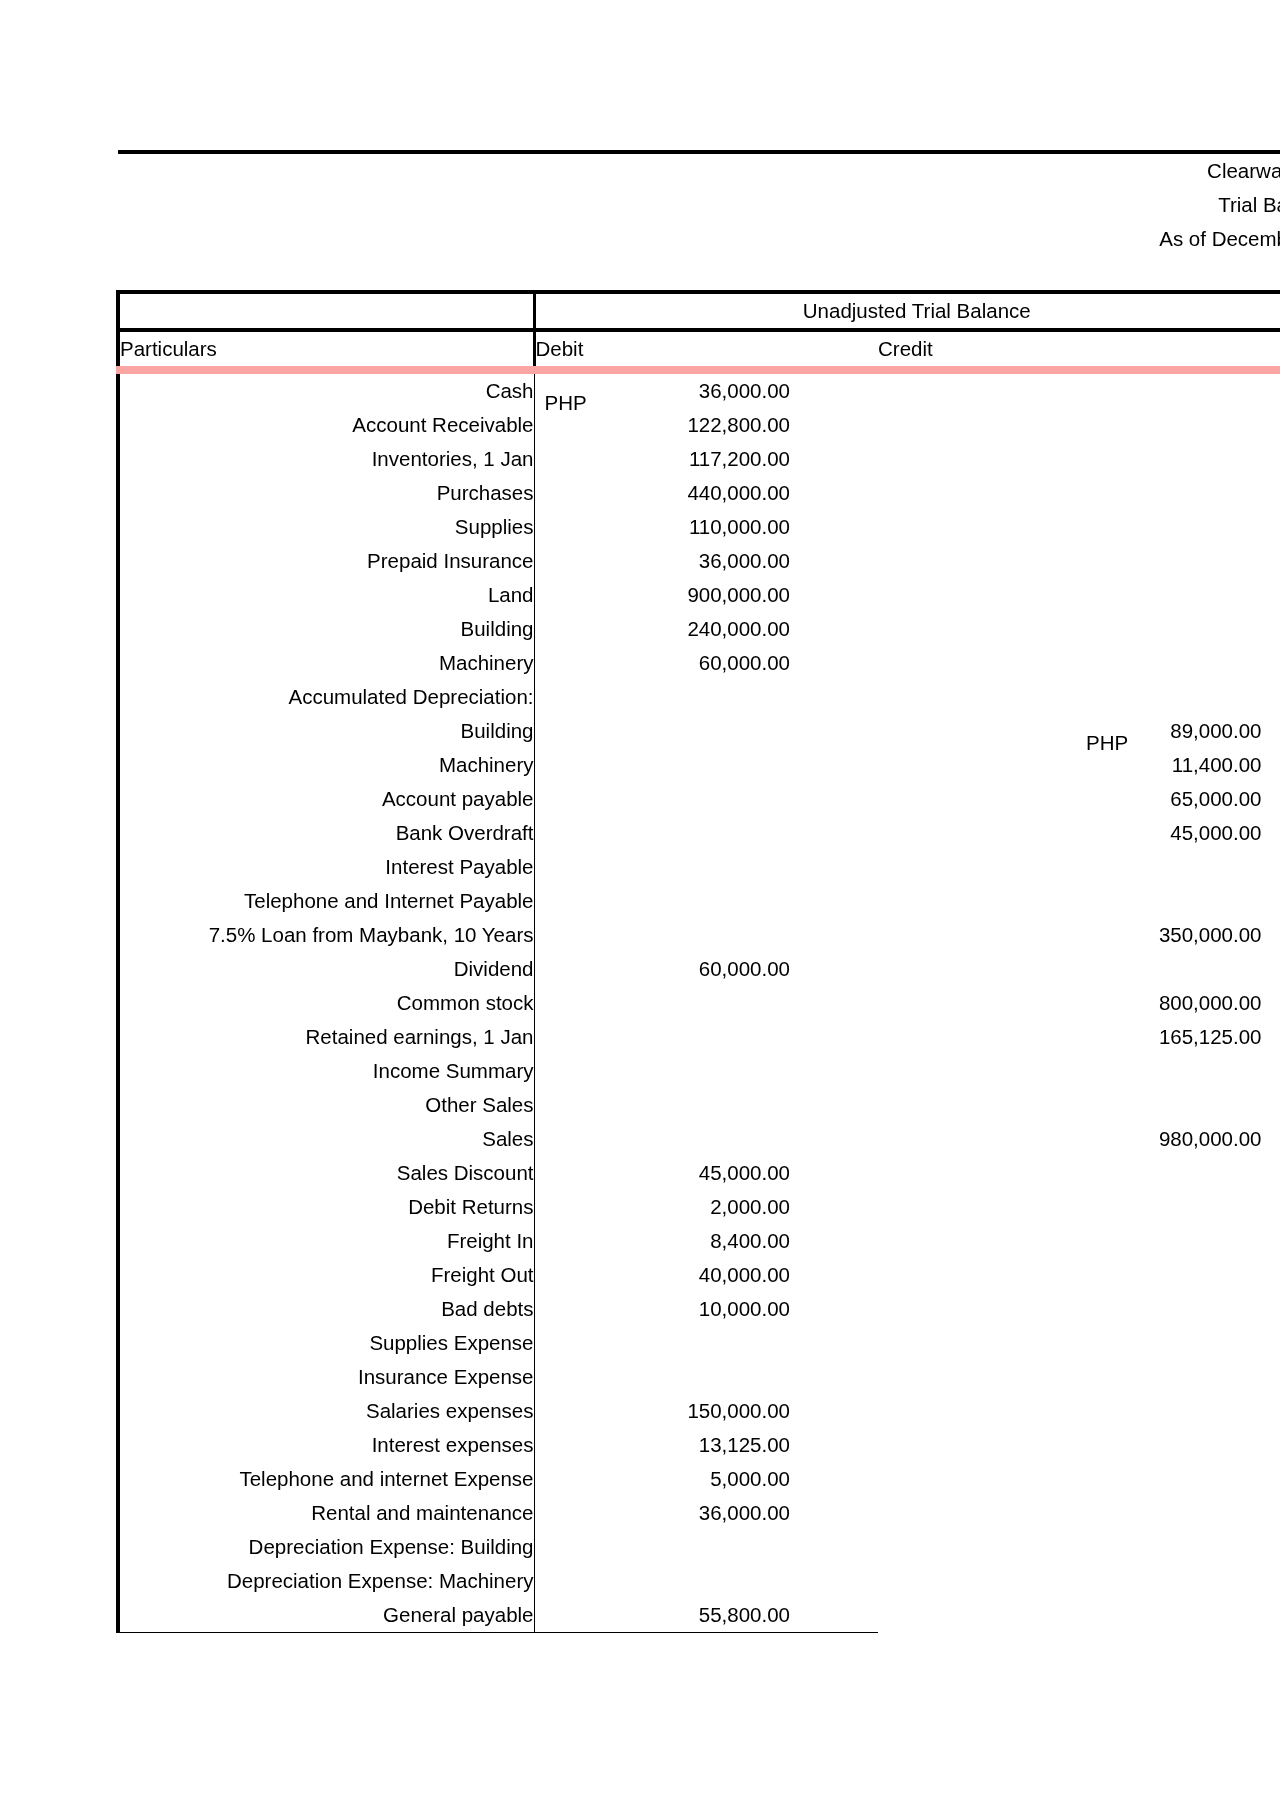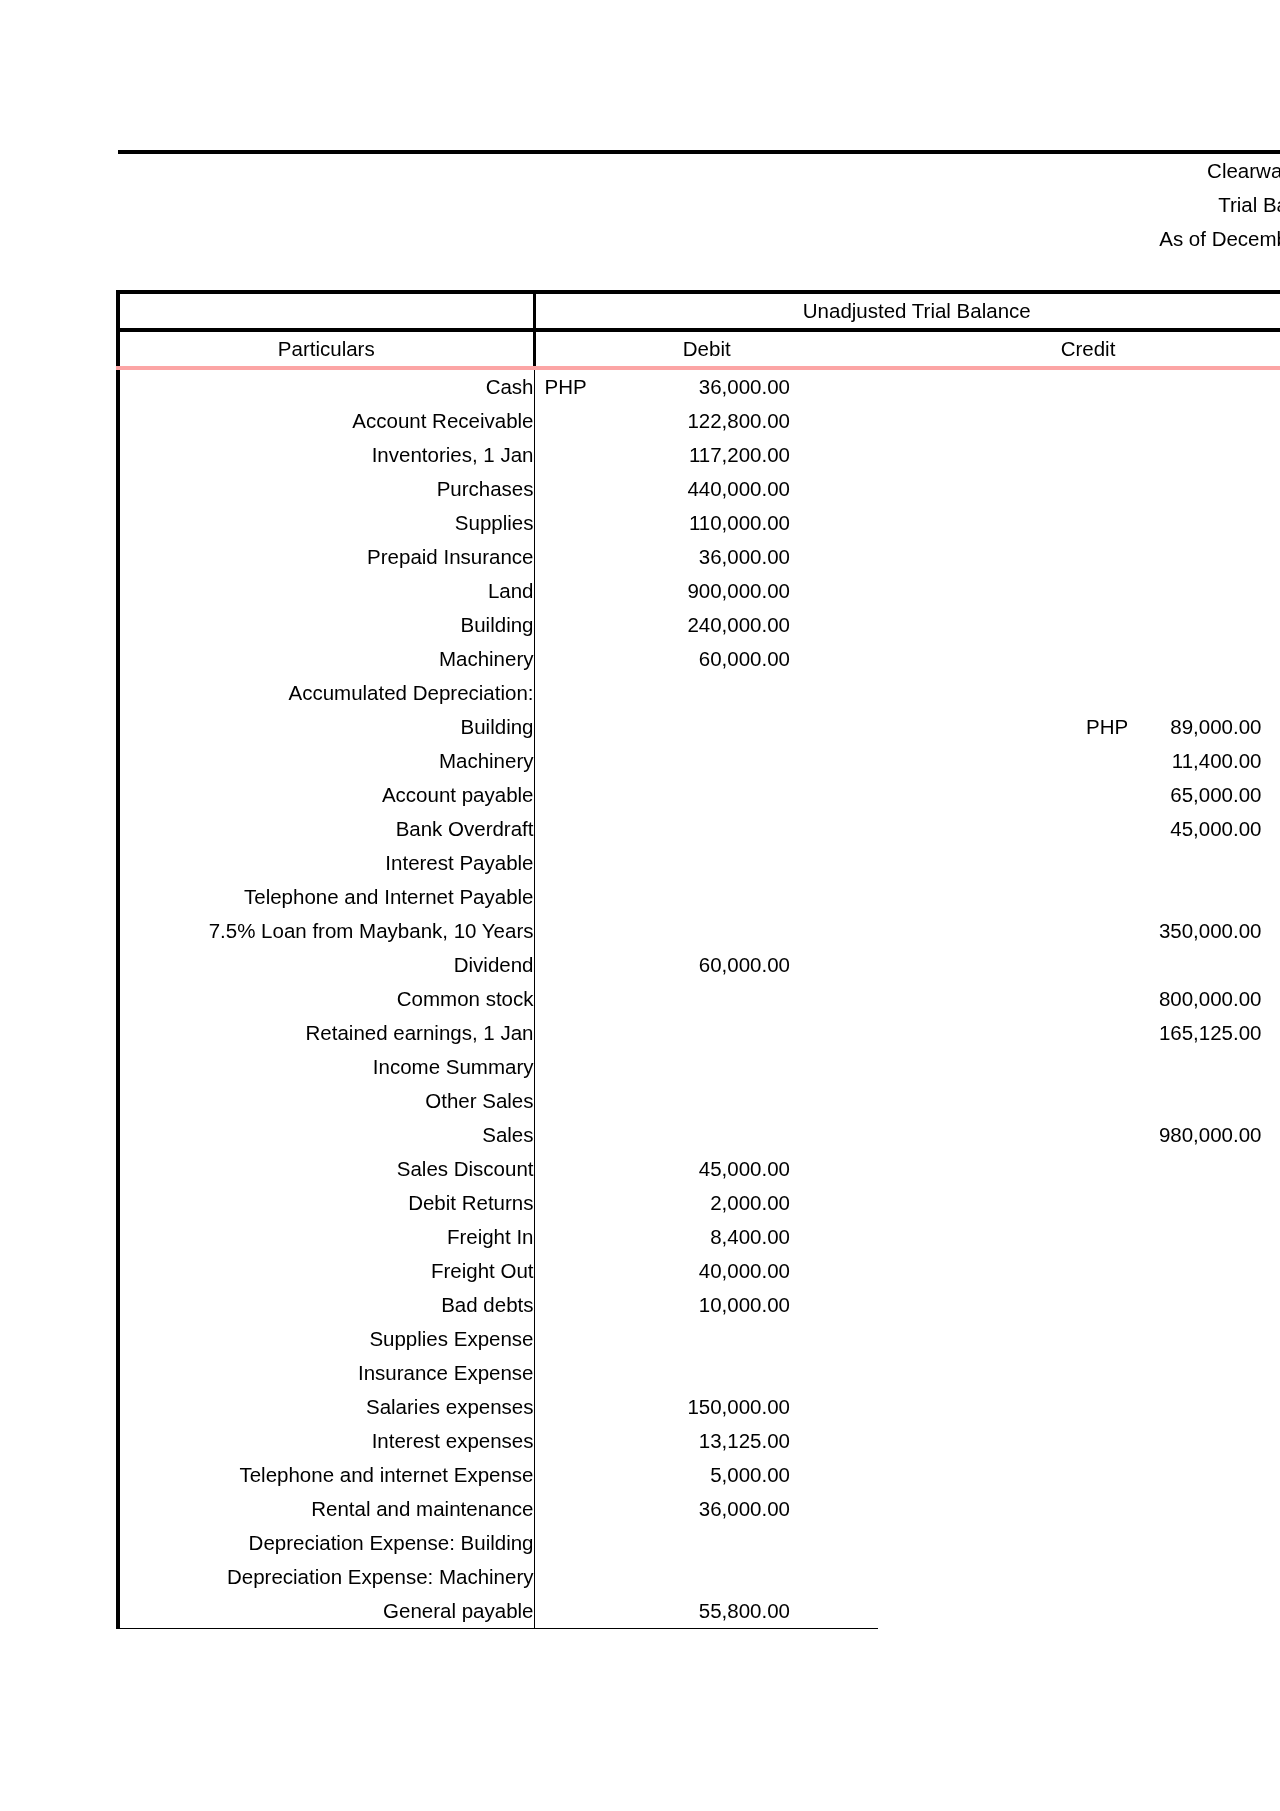--- a/index.html
+++ b/index.html
@@ -69,23 +69,23 @@
     height: 62px;
   }
   .hdr-group {
     text-align: center;
     border-top: 4px solid #000;
     height: 62px;
     line-height: 62px;
   }
 
   .colhead {
-    text-align: center;
+    text-align: left;
     border-top: 4px solid #000;
-    border-bottom: 4px solid #fca5a5;
+    border-bottom: 8px solid #fca5a5;
     height: 40px;
     line-height: 40px;
   }
   .colhead-particulars {
     border-left: 4px solid #000;
     border-right: 3px solid #000;
   }
   .colhead-debit { }
   .colhead-credit { }
 
@@ -106,21 +106,21 @@
   .cell-credit {
     text-align: right;
     position: relative;
     padding-right: 36px !important;
     border-right: 1px solid #000;
   }
 
   .cur {
     position: absolute;
     left: 10px;
-    top: 0;
+    top: 12px;
   }
   .cell-credit .cur {
     left: 208px;
   }
 
   
   tr.last-row .cell-particulars { border-bottom: 1px solid #000; }
   tr.last-row .cell-debit { border-bottom: 1px solid #000; }
 </style>
 </head>

